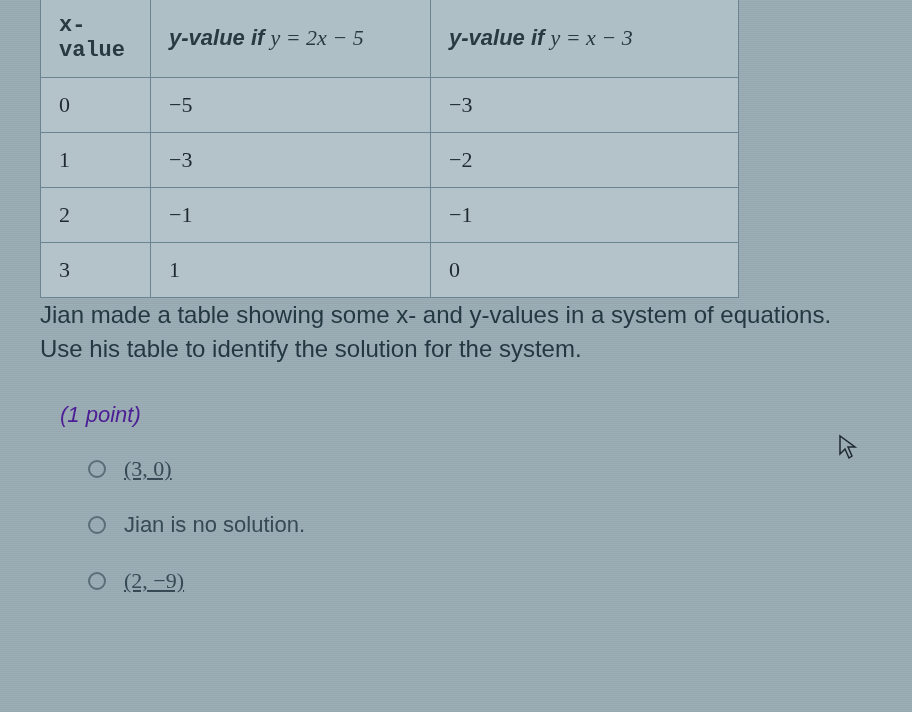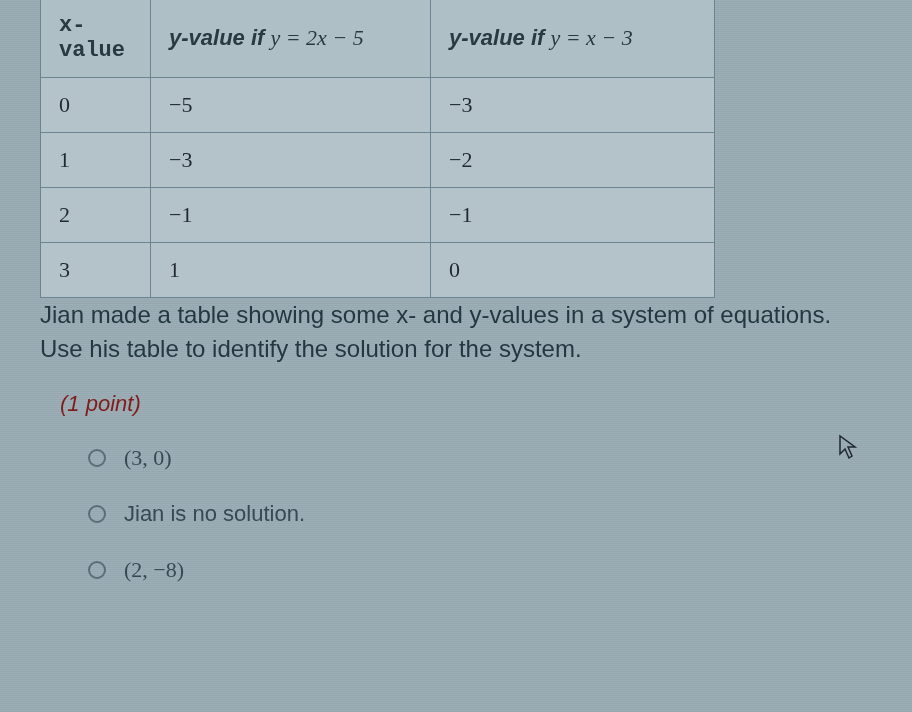--- a/index.html
+++ b/index.html
@@ -38,33 +38,33 @@
   .eq-header .label-part { font-style: italic; font-weight: bold; margin-top: 40px; }
   .eq-header .eq-part { font-family: Liberation Serif, serif; font-style: italic; font-weight: normal; }
   table.data-table td {
     font-family: Georgia, 'Times New Roman', serif;
     font-style: normal;
     font-weight: normal;
     color: #1e2a30;
   }
   .col-x { width: 110px; font-style: normal !important; font-family: Liberation Mono, monospace; font-weight: bold; }
   .col-y1 { width: 280px; }
-  .col-y2 { width: 284px; }
+  .col-y2 { width: 308px; }
   table.data-table th.col-x { font-style: italic; }
   table.data-table td.col-x { font-weight: normal; }
   .question-text {
     font-size: 24px;
     line-height: 1.4;
     color: #233840;
   }
   .points {
-    margin-top: 26px;
+    margin-top: 37px;
     font-style: italic;
     font-size: 22px;
-    color: #7f1d1d;
+    color: #4c1d95;
     padding-left: 20px;
   }
   .options {
     margin-top: 28px;
     padding-left: 48px;
   }
   .option {
     margin-bottom: 30px;
     display: flex;
     align-items: center;
@@ -77,20 +77,21 @@
     border-radius: 50%;
     background: transparent;
     flex-shrink: 0;
   }
   .option-text {
     font-size: 22px;
     color: #354a54;
   }
   .option-math {
     font-family: Georgia, 'Times New Roman', serif;
+    text-decoration: underline;
   }
   .cursor {
     position: absolute;
     width: 20px;
     height: 26px;
     pointer-events: none;
   }
   .cursor-svg { stroke: #1e2a30; fill: none; stroke-width: 1.5; }
 </style>
 </head>
@@ -142,21 +143,21 @@
     <div class="option">
       <span class="radio"></span>
       <span class="option-text option-math">(3, 0)</span>
     </div>
     <div class="option">
       <span class="radio"></span>
       <span class="option-text">Jian is no solution.</span>
     </div>
     <div class="option">
       <span class="radio"></span>
-      <span class="option-text option-math">(2, −8)</span>
+      <span class="option-text option-math">(2, −9)</span>
     </div>
   </div>
 
 </div>
 
 <div class="cursor" style="left:838px; top:434px;">
   <svg viewBox="0 0 20 26" class="cursor-svg">
     <path d="M2 2 L2 20 L7 15 L11 24 L14 22 L10 13 L17 13 Z"></path>
   </svg>
 </div>

